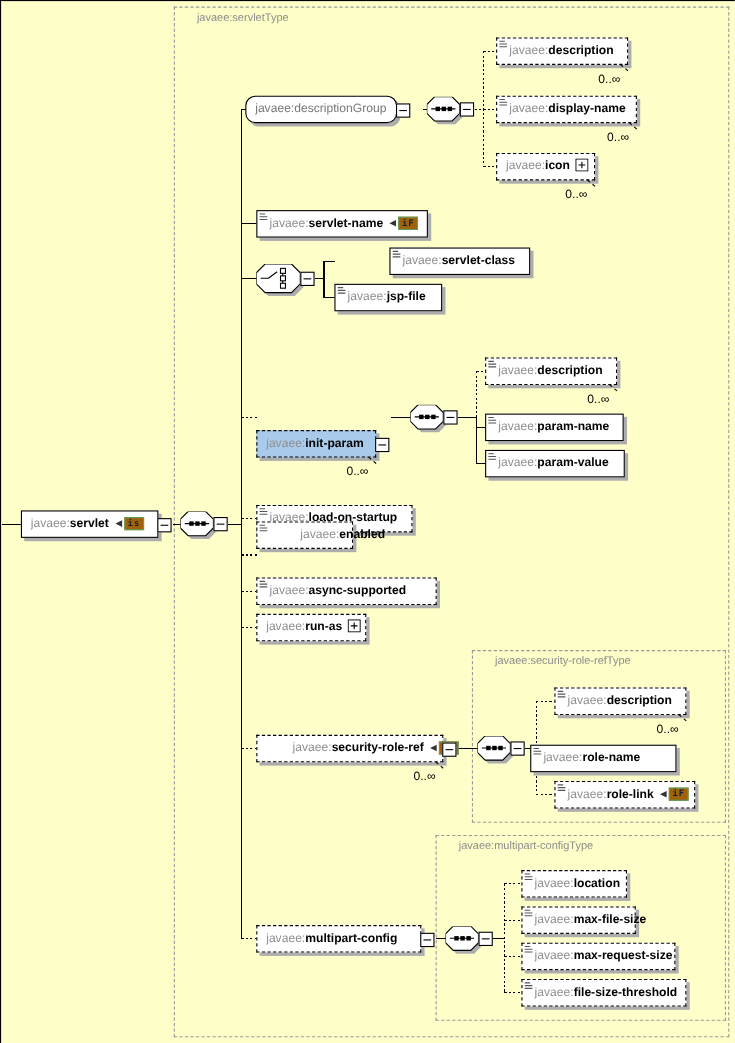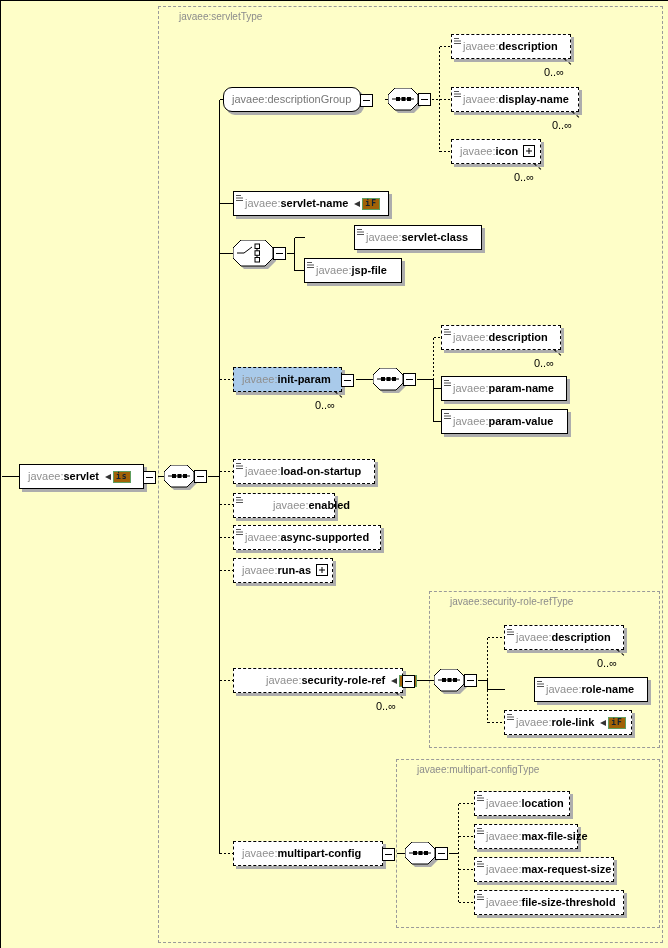--- a/index.html
+++ b/index.html
@@ -14,21 +14,21 @@
   .ctr{position:absolute;border:1px dashed #9a9a9a;z-index:0;}
   .clabel{position:absolute;left:8px;top:4px;font-size:10px;color:#8c8c8c;white-space:nowrap;margin-left:12px;}
   
   .node{
     position:absolute;height:25px;line-height:23px;box-sizing:border-box;
     background:#fff;border:1px solid #000;z-index:2;white-space:nowrap;
     padding:0 4px 0 8px;font-size:11px;box-shadow:3px 3px 0 #adadad;cursor:default;
   }
   .node.has-cicon{padding-left:11px;}
   .node.dashed{border-style:dashed;}
-  .node.highlight{background:#A9CAEA;}
+  .node.highlight{background:#A9CAEA;margin-top:24px;}
   .node.group{border-radius:9px;}
   .node.group .pfx,.node.group .nm{color:#777;font-weight:normal;}
   .pfx{color:#8f8f8f;}
   .nm{font-weight:bold;color:#000;}
   .cicon{position:absolute;left:1px;top:-4px;}
   .barw{display:inline-block;width:0;height:0;border-top:3px solid transparent;
         border-bottom:3px solid transparent;border-right:6px solid #333;
         margin:0 2px 1px 6px;vertical-align:middle;}
   .badge{display:inline-block;font-family:"DejaVu Sans Mono",monospace;font-size:8px;
          font-weight:bold;letter-spacing:1px;color:#123;background:#a16207;
@@ -93,35 +93,35 @@
           </svg></span><span class="pfx">javaee:</span><span class="nm">description</span><span class="mult">0..∞</span><span class="peel"></span></div>
       <div class="node solid has-cicon" style="left: 440px; top: 375px; width: 126px;"><span class="cicon"><svg width="9" height="9" viewBox="0 0 9 9">
             <path d="M1 1.5 H6 M1 4 H8 M1 6.5 H8" stroke="#555" stroke-width="1" fill="none"></path>
           </svg></span><span class="pfx">javaee:</span><span class="nm">param-name</span></div>
       <div class="node solid has-cicon" style="left: 440px; top: 408px; width: 127px;"><span class="cicon"><svg width="9" height="9" viewBox="0 0 9 9">
             <path d="M1 1.5 H6 M1 4 H8 M1 6.5 H8" stroke="#555" stroke-width="1" fill="none"></path>
           </svg></span><span class="pfx">javaee:</span><span class="nm">param-value</span></div>
       <div class="node dashed has-cicon" style="left: 232px; top: 458px; width: 142px;"><span class="cicon"><svg width="9" height="9" viewBox="0 0 9 9">
             <path d="M1 1.5 H6 M1 4 H8 M1 6.5 H8" stroke="#555" stroke-width="1" fill="none"></path>
           </svg></span><span class="pfx">javaee:</span><span class="nm">load-on-startup</span></div>
-      <div class="node dashed has-cicon" style="left: 232px; top: 492px; width: 102px; padding-left: 39px;"><span class="cicon"><svg width="9" height="9" viewBox="0 0 9 9">
+      <div class="node dashed has-cicon" style="left: 232px; top: 473px; width: 88px; padding-left: 39px;"><span class="cicon"><svg width="9" height="9" viewBox="0 0 9 9">
             <path d="M1 1.5 H6 M1 4 H8 M1 6.5 H8" stroke="#555" stroke-width="1" fill="none"></path>
           </svg></span><span class="pfx">javaee:</span><span class="nm">enabled</span></div>
-      <div class="node dashed has-cicon" style="left: 232px; top: 524px; width: 148px;"><span class="cicon"><svg width="9" height="9" viewBox="0 0 9 9">
+      <div class="node dashed has-cicon" style="left: 232px; top: 524px; width: 164px;"><span class="cicon"><svg width="9" height="9" viewBox="0 0 9 9">
             <path d="M1 1.5 H6 M1 4 H8 M1 6.5 H8" stroke="#555" stroke-width="1" fill="none"></path>
           </svg></span><span class="pfx">javaee:</span><span class="nm">async-supported</span></div>
       <div class="node dashed" style="left: 232px; top: 557px; width: 100px;"><span class="pfx">javaee:</span><span class="nm">run-as</span><span class="pbox"><svg width="12" height="12" viewBox="0 0 12 12">
             <rect x="0.5" y="0.5" width="11" height="11" fill="#fff" stroke="#000"></rect>
             <path d="M3 6 H9 M6 3 V9" stroke="#000" fill="none"></path>
           </svg></span></div>
       <div class="node dashed" style="left: 232px; top: 667px; width: 170px; padding-left: 32px;"><span class="pfx">javaee:</span><span class="nm">security-role-ref</span><span class="barw"></span><span class="badge">is</span><span class="exp att"></span><span class="mult">0..∞</span><span class="peel"></span></div>
       <div class="node dashed has-cicon" style="left: 503px; top: 624px; width: 120px;"><span class="cicon"><svg width="9" height="9" viewBox="0 0 9 9">
             <path d="M1 1.5 H6 M1 4 H8 M1 6.5 H8" stroke="#555" stroke-width="1" fill="none"></path>
           </svg></span><span class="pfx">javaee:</span><span class="nm">description</span><span class="mult">0..∞</span><span class="peel"></span></div>
-      <div class="node solid has-cicon" style="left: 533px; top: 676px; width: 114px;"><span class="cicon"><svg width="9" height="9" viewBox="0 0 9 9">
+      <div class="node solid has-cicon" style="left: 481px; top: 676px; width: 133px;"><span class="cicon"><svg width="9" height="9" viewBox="0 0 9 9">
             <path d="M1 1.5 H6 M1 4 H8 M1 6.5 H8" stroke="#555" stroke-width="1" fill="none"></path>
           </svg></span><span class="pfx">javaee:</span><span class="nm">role-name</span></div>
       <div class="node dashed has-cicon" style="left: 503px; top: 709px; width: 128px;"><span class="cicon"><svg width="9" height="9" viewBox="0 0 9 9">
             <path d="M1 1.5 H6 M1 4 H8 M1 6.5 H8" stroke="#555" stroke-width="1" fill="none"></path>
           </svg></span><span class="pfx">javaee:</span><span class="nm">role-link</span><span class="barw"></span><span class="badge">iF</span></div>
       <div class="node dashed" style="left: 232px; top: 840px; width: 150px;"><span class="pfx">javaee:</span><span class="nm">multipart-config</span><span class="exp att"></span></div>
       <div class="node dashed has-cicon" style="left: 473px; top: 790px; width: 96px;"><span class="cicon"><svg width="9" height="9" viewBox="0 0 9 9">
             <path d="M1 1.5 H6 M1 4 H8 M1 6.5 H8" stroke="#555" stroke-width="1" fill="none"></path>
           </svg></span><span class="pfx">javaee:</span><span class="nm">location</span></div>
       <div class="node dashed has-cicon" style="left: 473px; top: 823px; width: 104px; text-align: center;"><span class="cicon"><svg width="9" height="9" viewBox="0 0 9 9">

